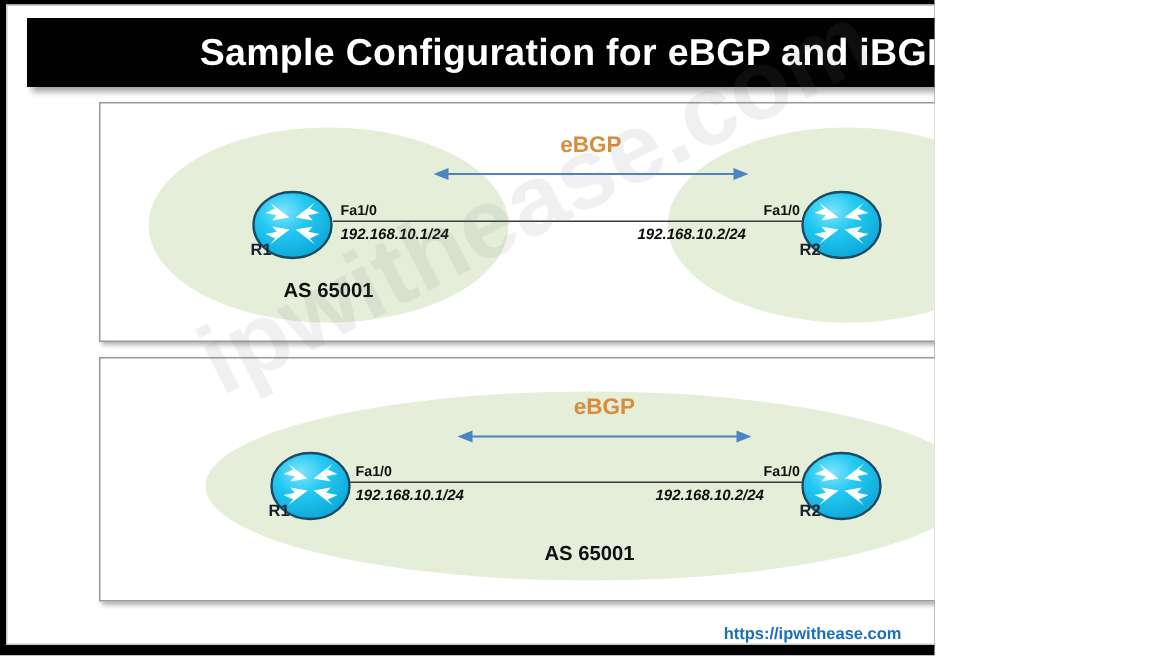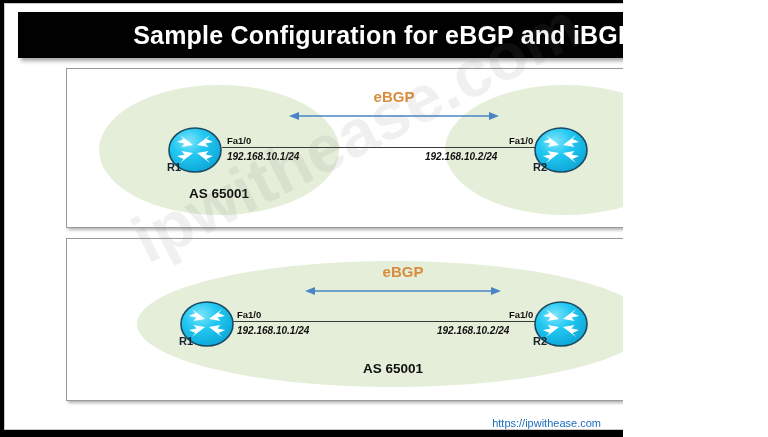--- a/index.html
+++ b/index.html
@@ -160,21 +160,21 @@
   .bgp-arrow {
     position: absolute;
     z-index: 4;
   }
   
   .footer-link {
     position: absolute;
     right: 22px;
     bottom: 8px;
     font-size: 11px;
-    font-weight: normal;
+    font-weight: bold;
     color: #1a6fbd;
     font-family: "Liberation Sans", sans-serif;
     z-index: 7;
   }
 </style>
 </head>
 <body>
 
 <div id="canvas">
 

